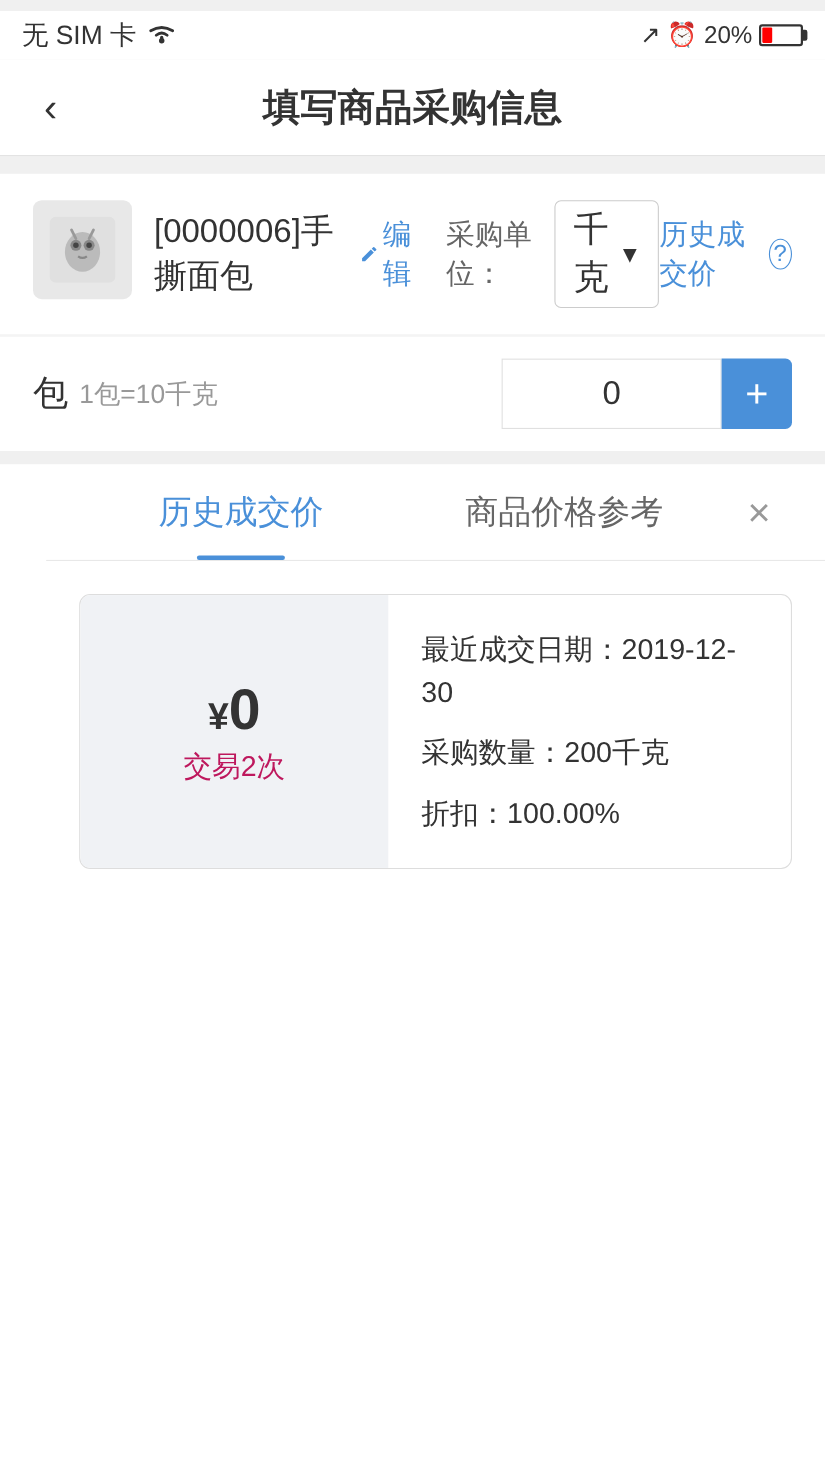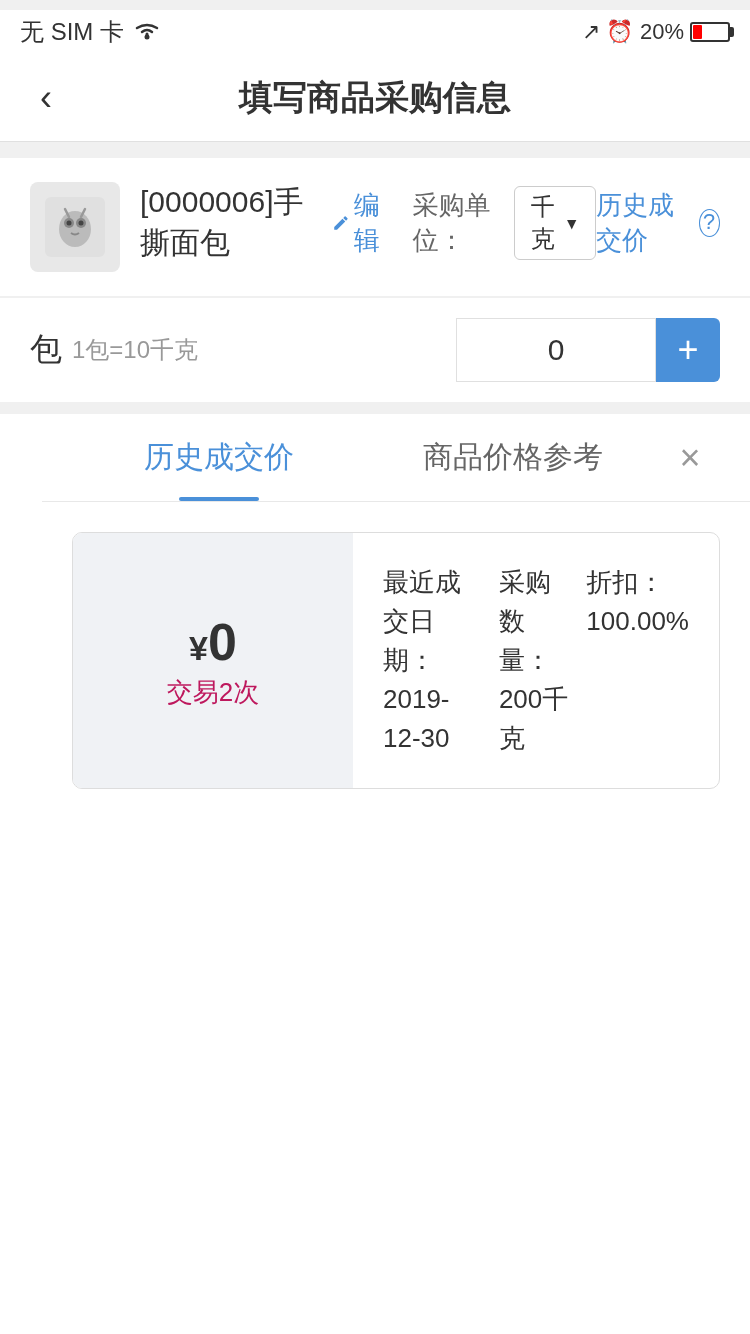--- a/index.html
+++ b/index.html
@@ -136,21 +136,21 @@
       font-family: Liberation Mono, monospace;
     }
     .unit-label {
       font-size: 26px;
       color: #666;
     }
     .unit-select {
       border: 1px solid #ccc;
       border-radius: 6px;
       padding: 4px 16px;
-      font-size: 24px;
+      font-size: 32px;
       color: #333;
       background: #fff;
       display: flex;
       align-items: center;
       gap: 6px;
       cursor: pointer;
     }
     .price-ref {
       color: #4a90d9;
       font-size: 26px;
@@ -297,20 +297,21 @@
     .history-count {
       font-size: 26px;
       color: #be185d;
       margin-top: 3px;
       text-align: center;
     }
     .history-right {
       flex: 1;
       padding: 30px 30px;
       display: flex;
+      flex-direction: column;
       justify-content: center;
       gap: 16px;
     }
     .history-detail-row {
       font-size: 26px;
       color: #333;
       line-height: 1.5;
     }
 
     

